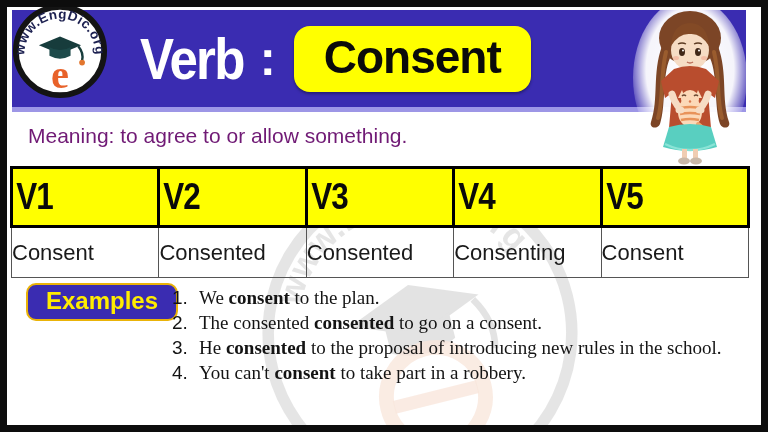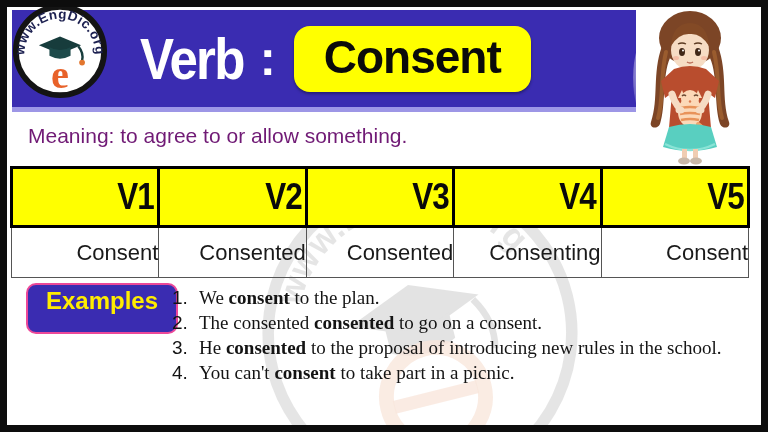--- a/index.html
+++ b/index.html
@@ -3,21 +3,21 @@
 <meta charset="utf-8">
 <style>
   html,body{margin:0;padding:0;background:#222;}
   .frame{
     position:relative;width:768px;height:432px;background:#ffffff;
     overflow:hidden;font-family:"Liberation Sans",sans-serif;
     box-shadow:inset 0 0 0 7px #0d0d0d;
   }
   
   .banner{
-    position:absolute;left:12px;top:10px;width:624px;height:97px;
+    position:absolute;left:12px;top:10px;width:734px;height:97px;
     background:#3a2cb1;border-bottom:5px solid #9d96e6;
     display:flex;align-items:center;z-index:2;
   }
   .logo{position:absolute;left:12px;top:3px;width:96px;height:96px;z-index:4;}
   .title-row{display:flex;align-items:center;margin-left:128px;}
   .verb-title{
     color:#ffffff;font-weight:bold;font-size:58px;letter-spacing:-2px;
     transform:scaleX(.88);transform-origin:left center;display:inline-block;
   }
   .colon{color:#ffffff;font-weight:bold;font-size:48px;margin:0 18px 0 2px;}
@@ -31,37 +31,37 @@
   
   .meaning{
     position:absolute;left:28px;top:124px;z-index:2;
     font-size:21px;color:#701a75;
   }
   
   .vtable{
     position:absolute;left:10px;top:166px;width:740px;z-index:2;
     border-collapse:collapse;table-layout:fixed;
   }
-  .vtable td{text-align:right;padding:0;}
+  .vtable td{text-align:left;padding:0;}
   .vtable .hrow td{
     background:#ffff00;border:3px solid #000;height:56px;
   }
   .vtable .hrow td span{
     font-weight:bold;font-size:37px;color:#0a0a0a;display:inline-block;
     transform:scaleX(.85);letter-spacing:-1px;
   }
   .vtable .vrow td{
     background:transparent;border:1px solid #555;border-top:2px solid #222;
     height:49px;font-size:22px;color:#1a1a1a;
   }
   
   .examples-badge{
     position:absolute;left:26px;top:283px;z-index:2;
-    background:#3a2cb1;border:2px solid #ec4899;border-radius:10px;
-    color:#ffec00;font-weight:bold;font-size:24px;padding:2px 18px 17px 18px;
+    background:#3a2cb1;border:2px solid #eab308;border-radius:10px;
+    color:#ffec00;font-weight:bold;font-size:24px;padding:2px 18px 4px 18px;
   }
   .examples-list{
     position:absolute;left:172px;top:285px;width:592px;z-index:2;
     font-size:19px;color:#141414;
   }
   .ex-item{display:flex;line-height:25px;}
   .ex-num{flex:none;width:27px;}
   .ex-text{flex:1;font-family:Liberation Serif, serif;}
   .ex-text b{font-weight:bold;}
   
@@ -192,18 +192,18 @@
       <div class="ex-item">
         <span class="ex-num">2.</span>
         <span class="ex-text"><span>The consented </span><b>consented</b><span> to go on a consent.</span></span>
       </div>
       <div class="ex-item">
         <span class="ex-num">3.</span>
         <span class="ex-text"><span>He </span><b>consented</b><span> to the proposal of introducing new rules in the school.</span></span>
       </div>
       <div class="ex-item">
         <span class="ex-num">4.</span>
-        <span class="ex-text"><span>You can't </span><b>consent</b><span> to take part in a picnic.</span></span>
+        <span class="ex-text"><span>You can't </span><b>consent</b><span> to take part in a robbery.</span></span>
       </div>
     </div>
 
   <div class="border-overlay"></div>
 </div>
 
 </body></html>

